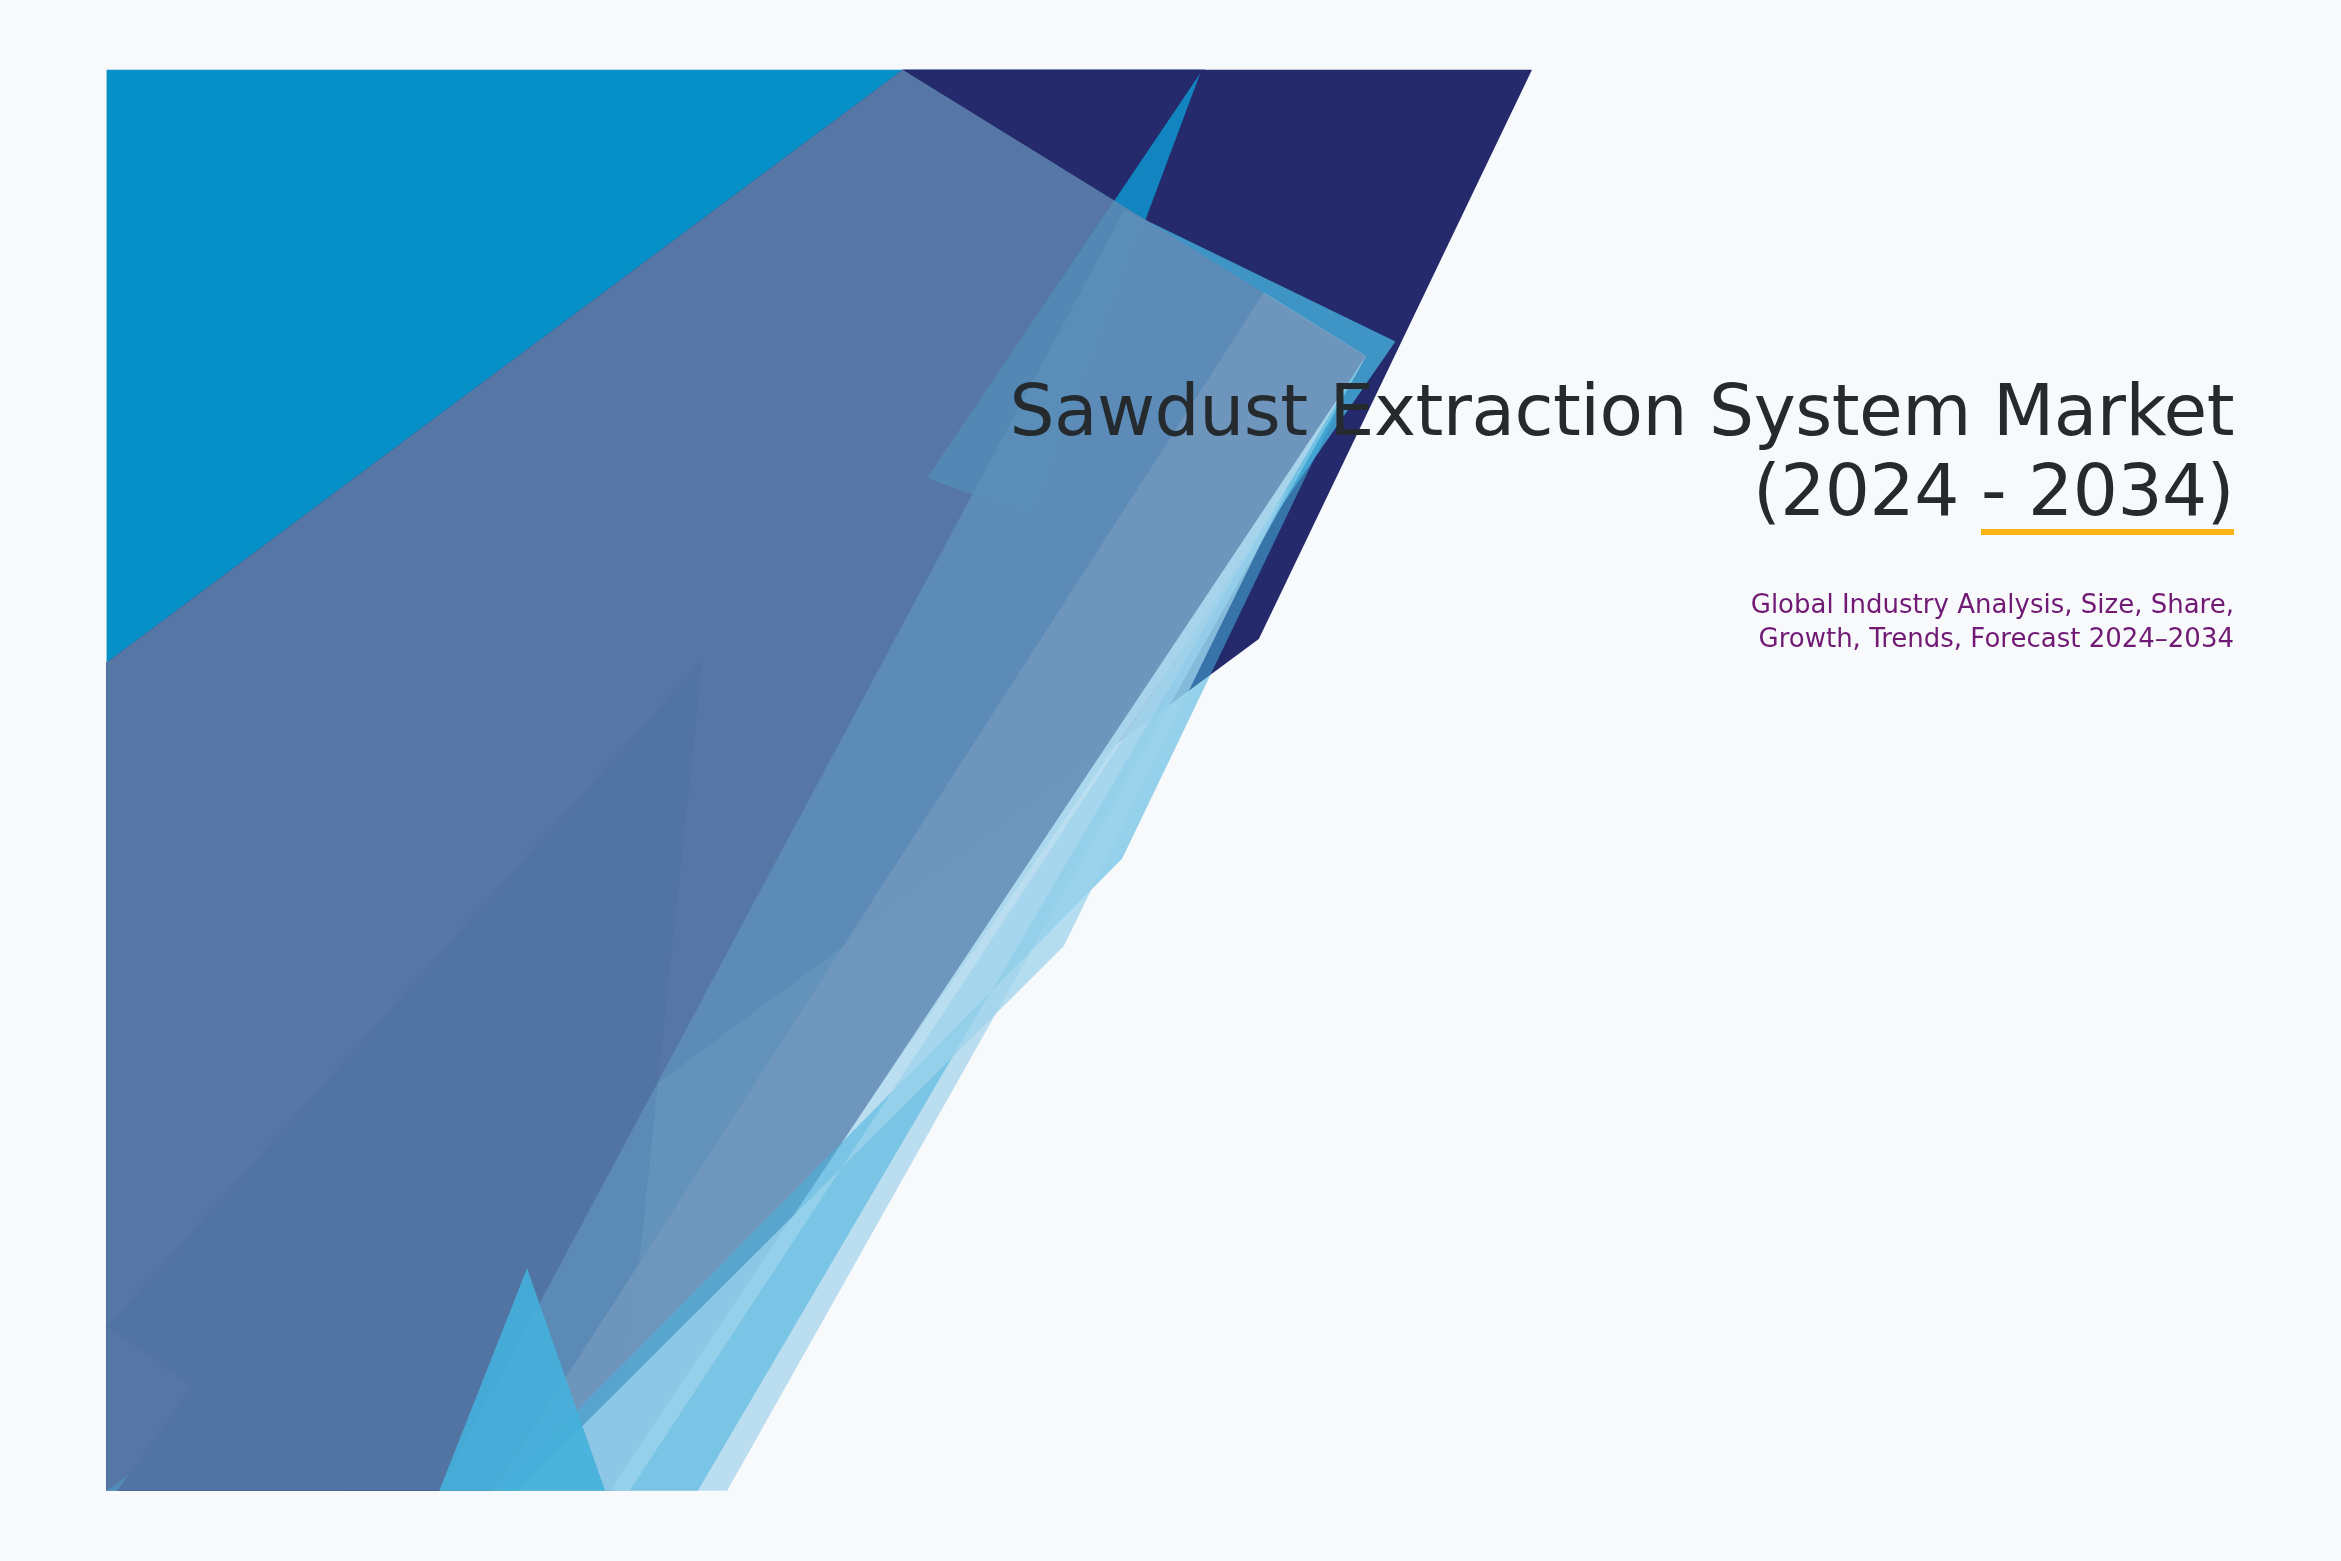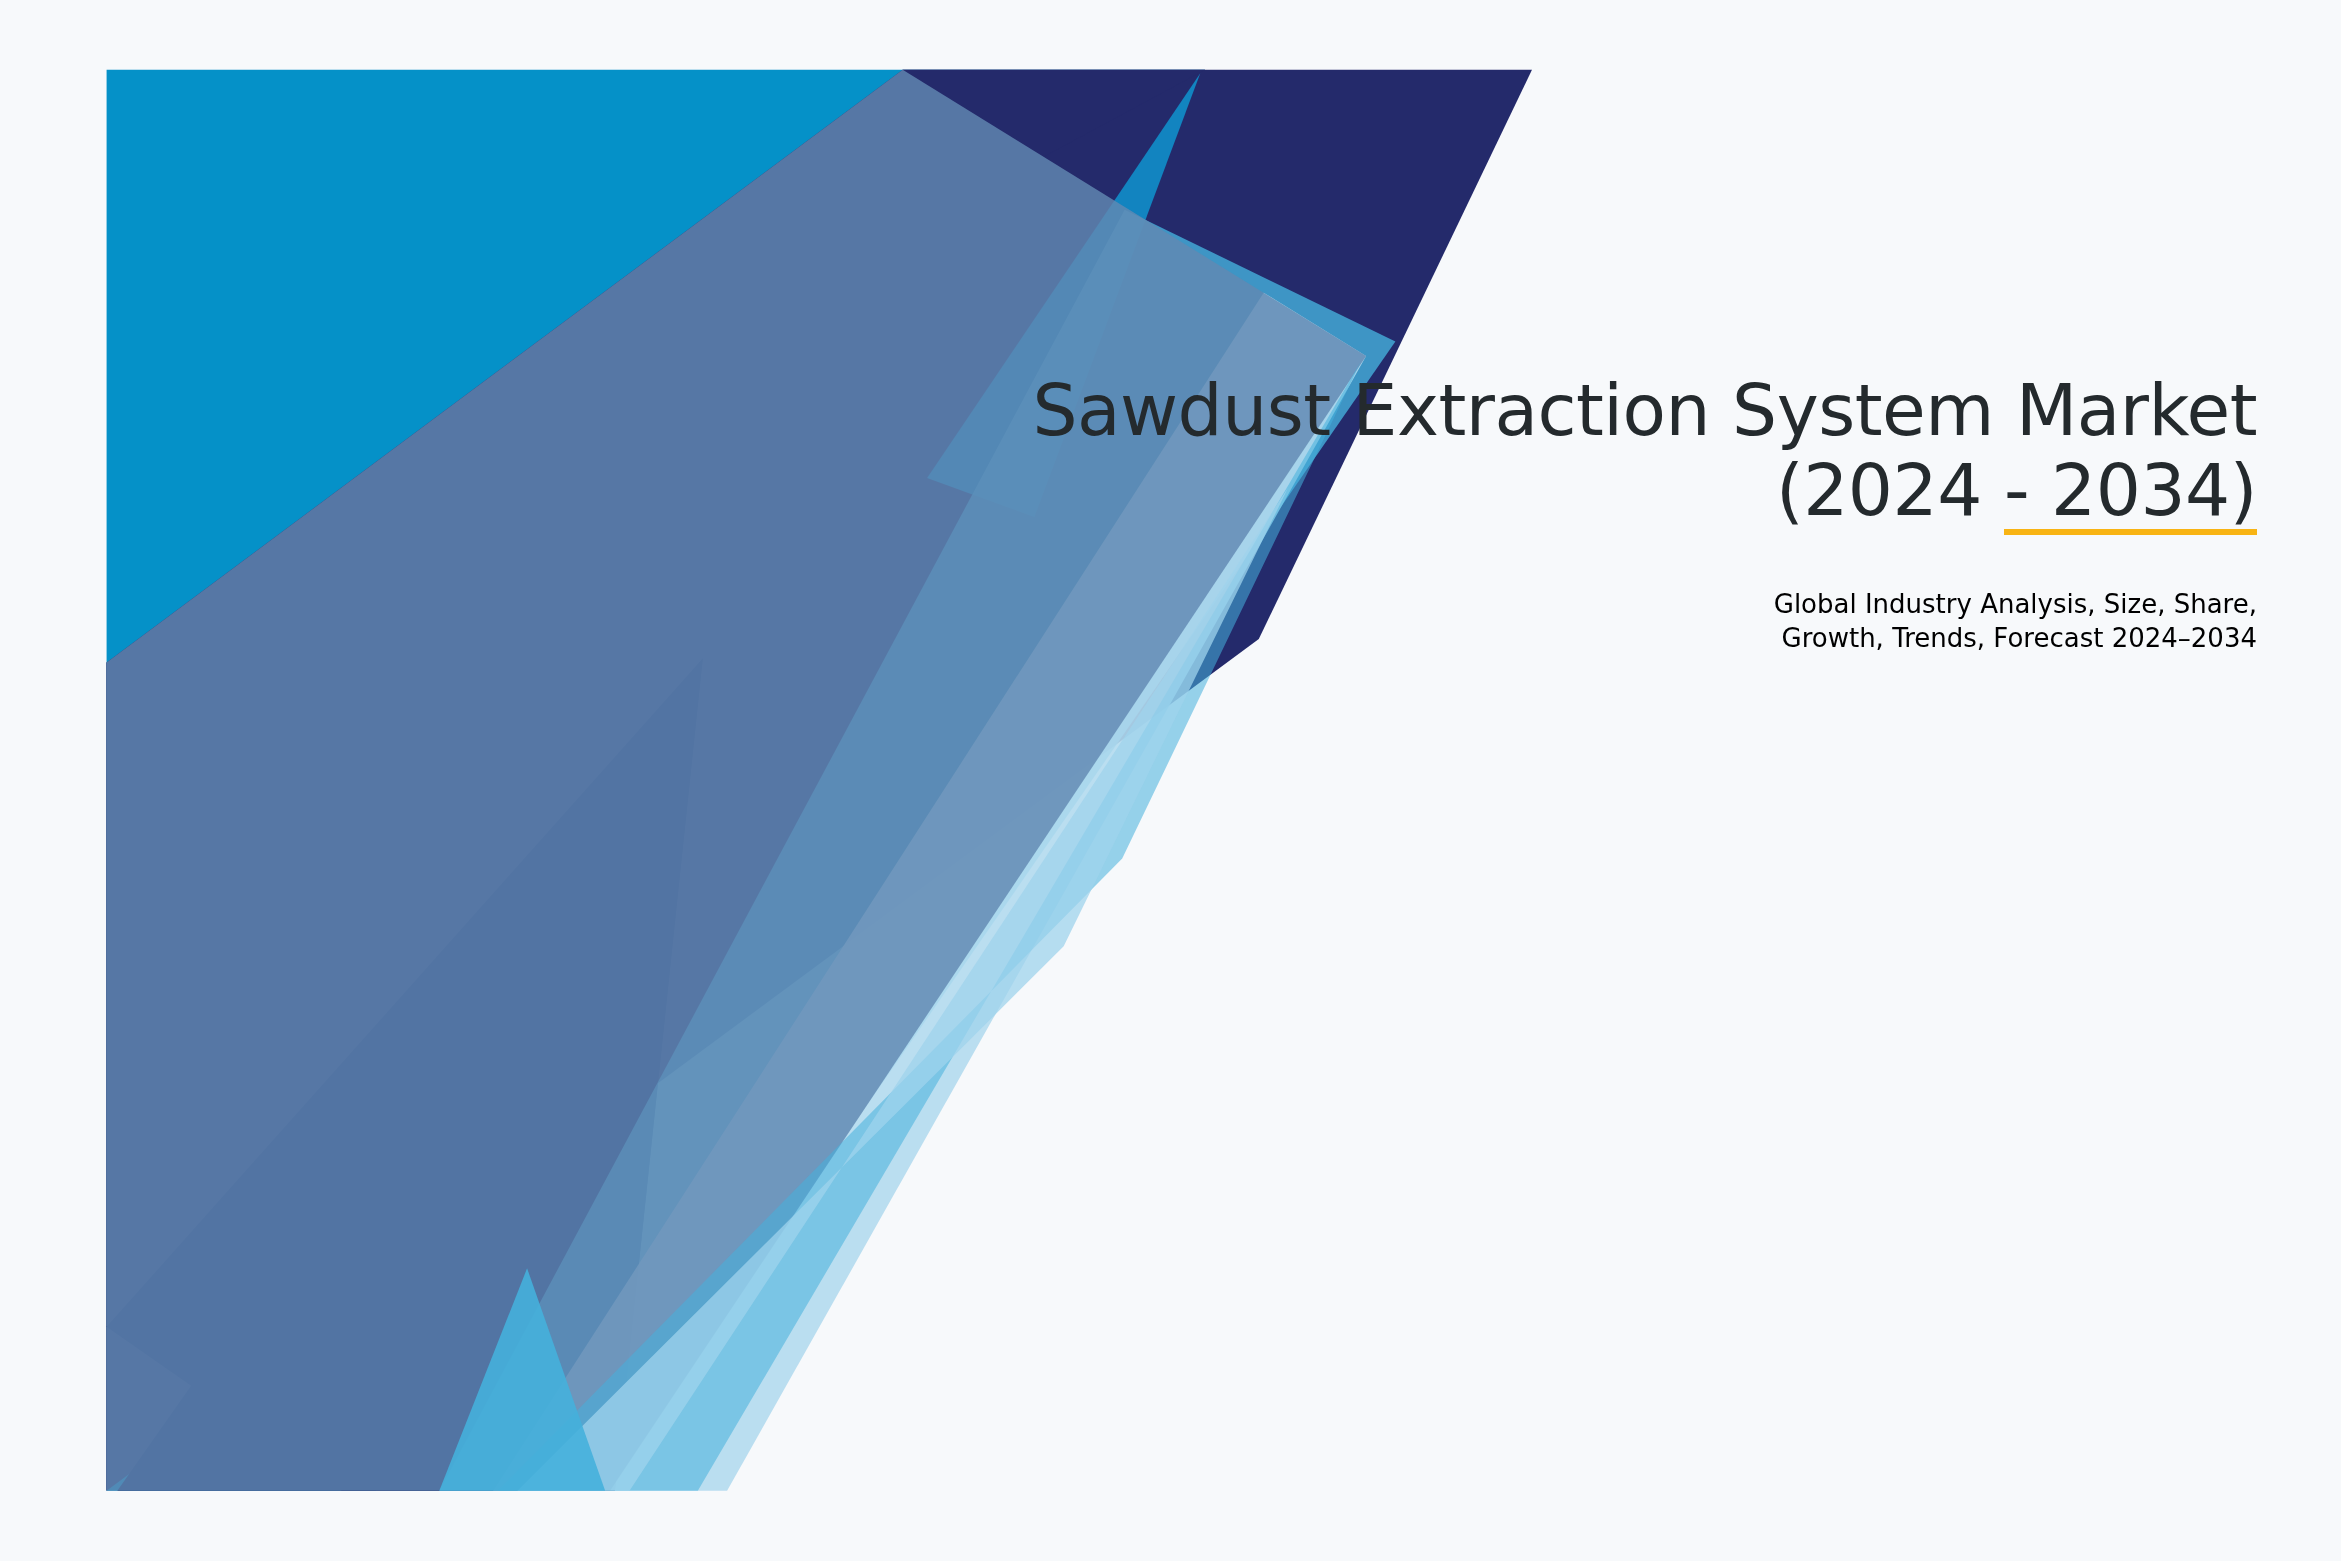--- a/index.html
+++ b/index.html
@@ -30,21 +30,21 @@
     left: 0;
     top: 0;
     width: 2342px;
     height: 1561px;
     pointer-events: none;
   }
 
   
   #text-block {
     position: absolute;
-    left: 701px;
+    left: 678px;
     top: 371px;
     width: 1556px;
     text-align: right;
   }
 
   #title-wrap {
     position: relative;
     display: block;
   }
 
@@ -72,21 +72,21 @@
     z-index: 1;
   }
 
   #report-subtitle {
     margin: 0;
     margin-top: 58px;
     font-family: "DejaVu Sans", "Liberation Sans", sans-serif;
     font-size: 26px;
     font-weight: 400;
     line-height: 1.30;
-    color: #000000;
+    color: #701a75;
     text-align: right;
     white-space: pre-line;
   }
 </style>
 </head>
 <body>
 
 <div id="cover">
 
   <svg id="artwork" viewBox="0 0 4800 3200" width="2342" height="1561" xmlns="http://www.w3.org/2000/svg">

